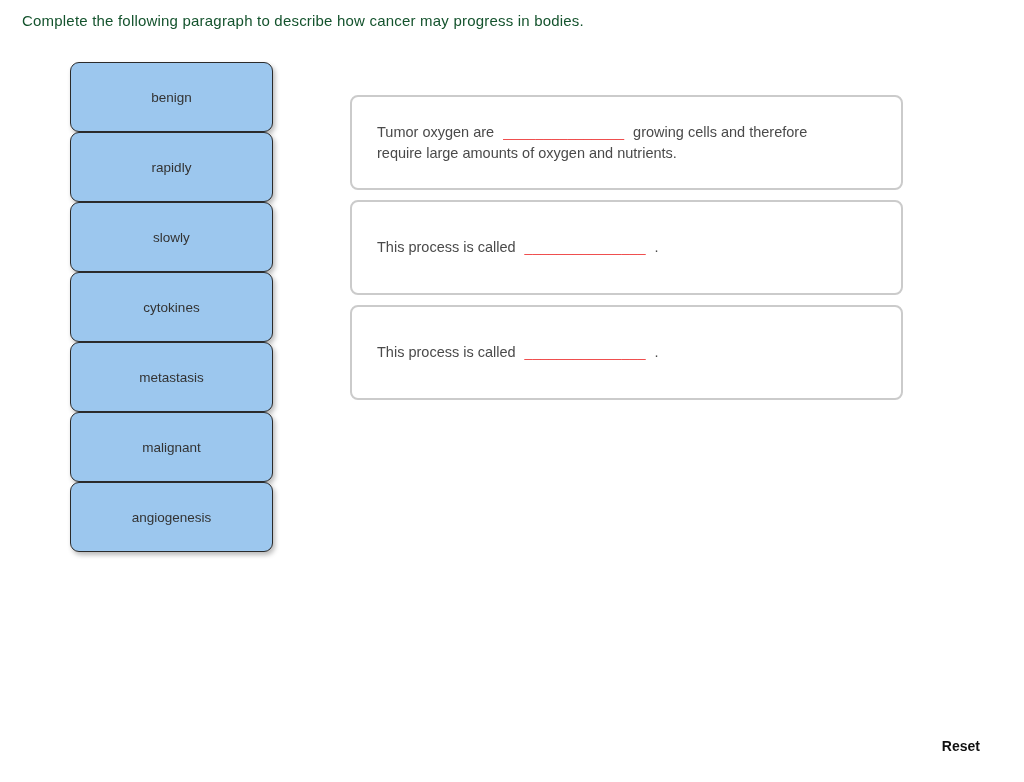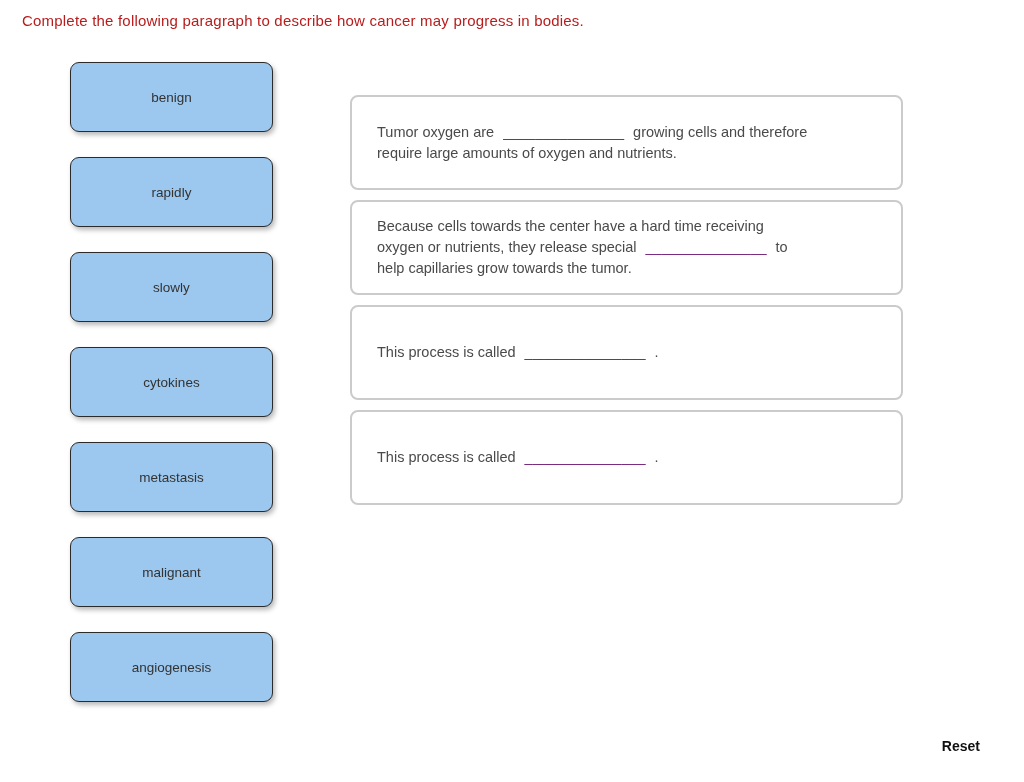--- a/index.html
+++ b/index.html
@@ -9,32 +9,32 @@
     background: #ffffff;
     font-family: "Liberation Sans", sans-serif;
     overflow: hidden;
   }
 
   .page-title {
     position: absolute;
     left: 22px;
     top: 12px;
     font-size: 15px;
-    color: #b91c1c;
+    color: #14532d;
     letter-spacing: 0.2px;
   }
 
   
   .word-bank {
     position: absolute;
     left: 70px;
     top: 62px;
     display: flex;
     flex-direction: column;
-    gap: 25px;
+    gap: 0;
   }
   .tile {
     width: 203px;
     height: 70px;
     background: #9cc7ee;
     border: 1.6px solid #2b2b2b;
     border-radius: 9px;
     box-shadow: 2px 3px 5px rgba(0,0,0,0.28);
     display: flex;
     align-items: center;
@@ -67,21 +67,21 @@
     padding: 0 48px 0 25px;
   }
   .sbox-text {
     font-size: 14.5px;
     line-height: 21px;
     color: #4a4a4a;
     white-space: pre-wrap;
   }
   .blank {
     margin: 0 9px;
-    color: #701a75;
+    color: #ef4444;
     letter-spacing: 0;
   }
 
   .reset-button {
     position: absolute;
     top: 738px;
     right: 44px;
     font-size: 14px;
     font-weight: bold;
     color: #111111;
@@ -117,25 +117,20 @@
       <span class="tile-label">angiogenesis</span>
     </div>
 </div>
 
 <div class="sentence-col">
   <div class="sbox">
     <div class="sbox-text"><span>Tumor oxygen are</span><span class="blank">_______________</span><span>growing cells and therefore
 require large amounts of oxygen and nutrients.</span></div>
   </div>
   <div class="sbox">
-    <div class="sbox-text"><span>Because cells towards the center have a hard time receiving
-oxygen or nutrients, they release special</span><span class="blank">_______________</span><span>to
-help capillaries grow towards the tumor.</span></div>
-  </div>
-  <div class="sbox">
     <div class="sbox-text"><span>This process is called</span><span class="blank">_______________</span><span>.</span></div>
   </div>
   <div class="sbox">
     <div class="sbox-text"><span>This process is called</span><span class="blank">_______________</span><span>.</span></div>
   </div>
 </div>
 
 <div class="reset-button">Reset</div>
 
 </body></html>

